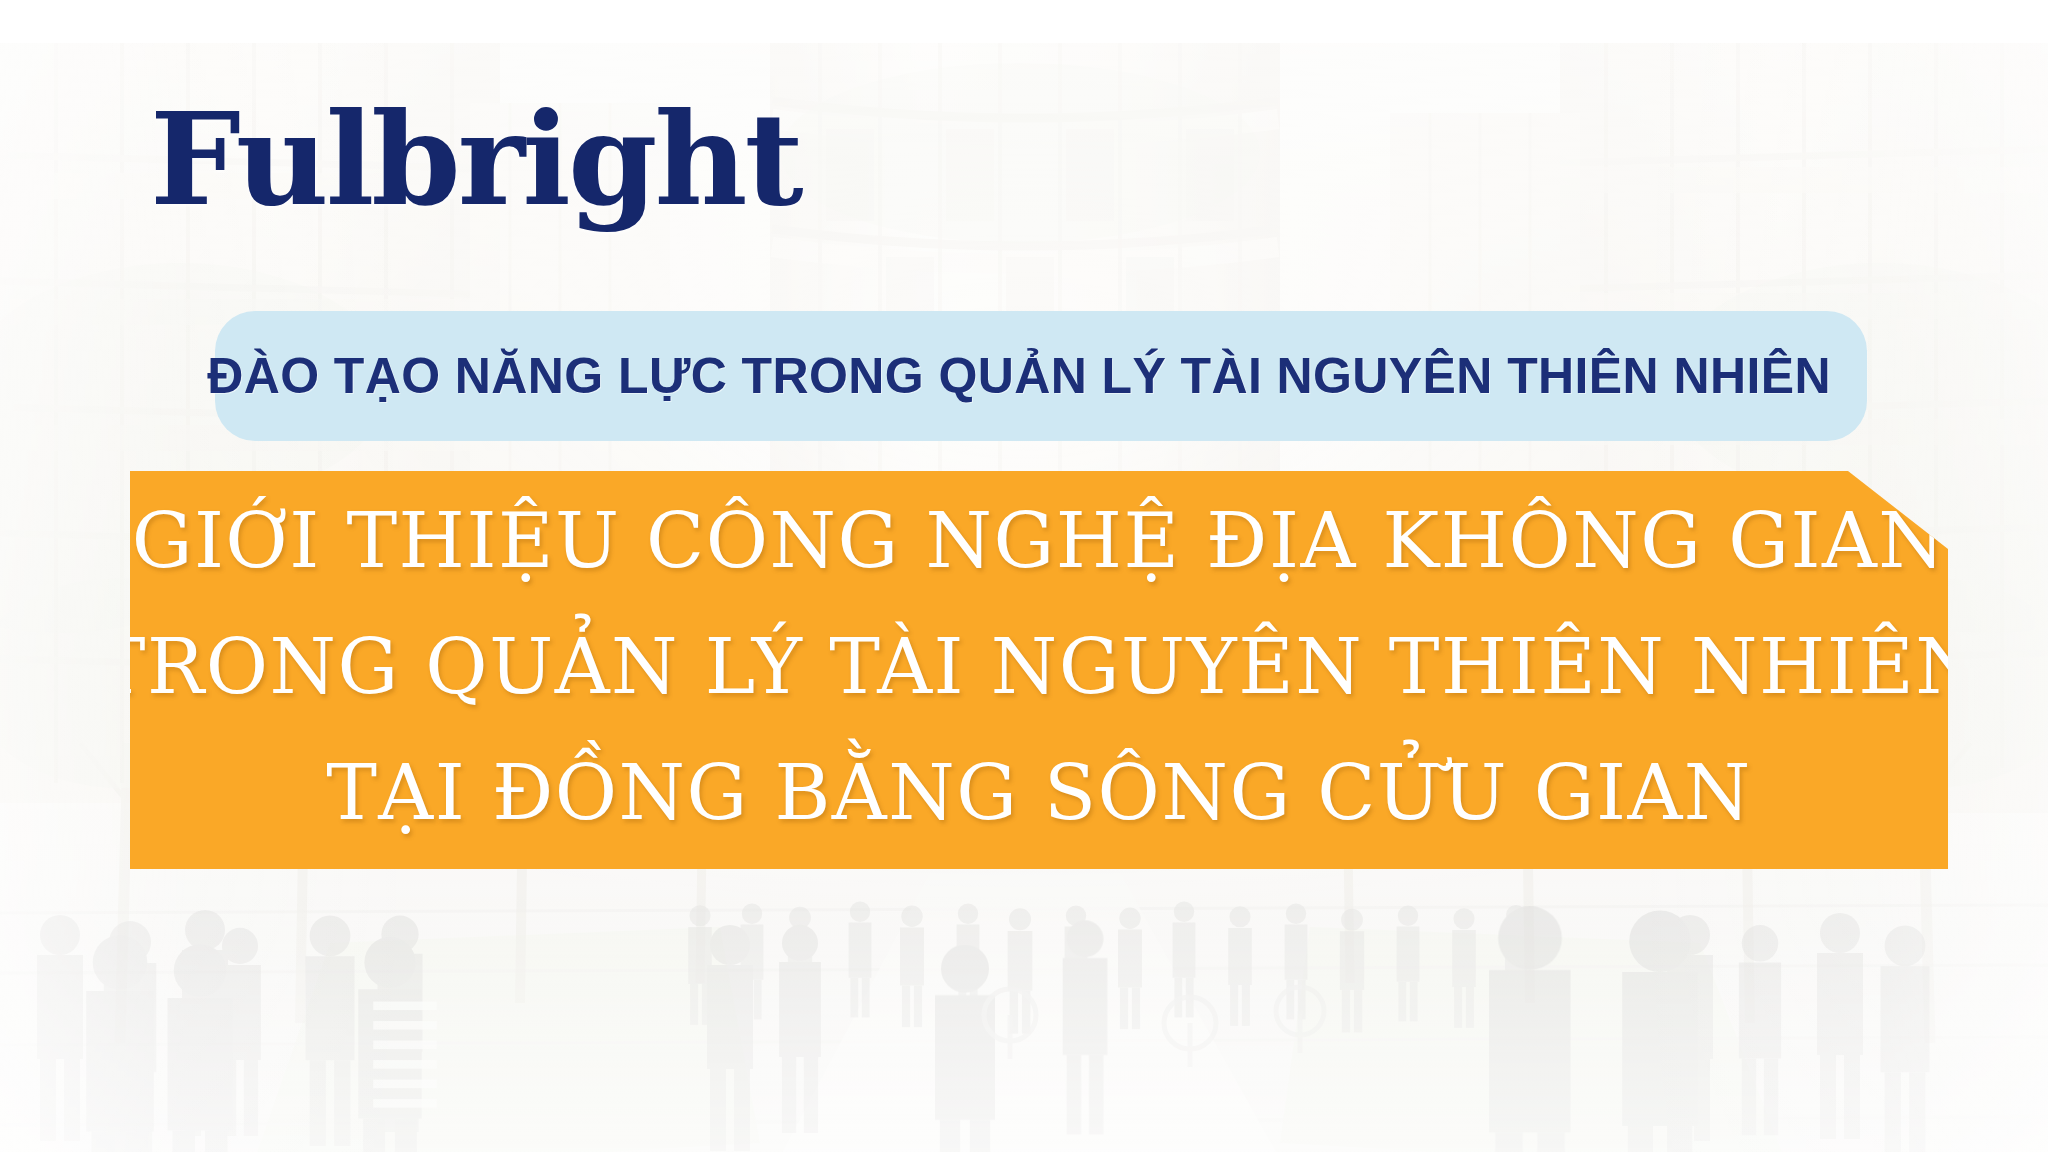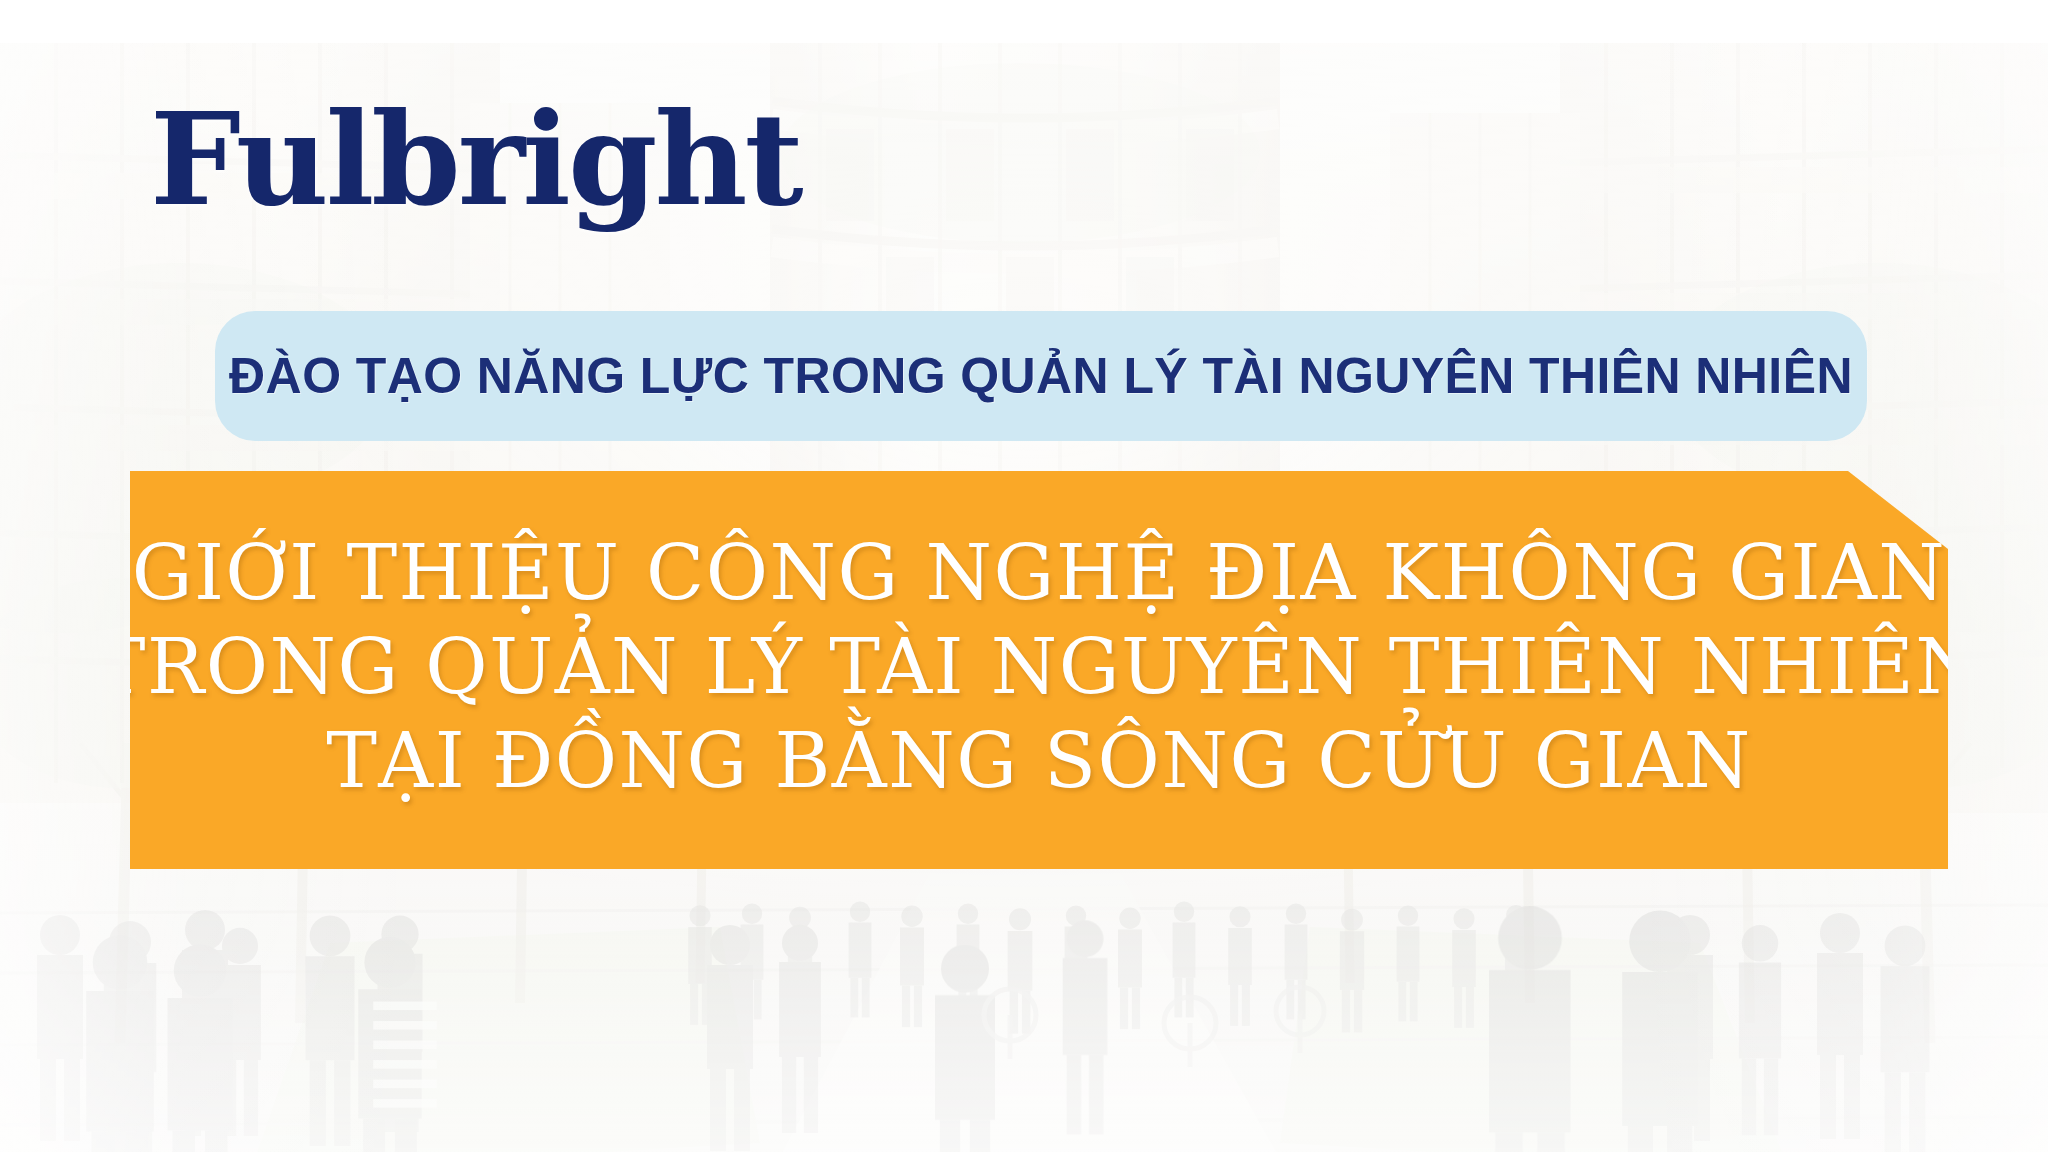--- a/index.html
+++ b/index.html
@@ -70,21 +70,21 @@
   .blue-banner {
     position: absolute;
     left: 215px;
     top: 268px;
     width: 1652px;
     height: 130px;
     background: #cfe8f3;
     border-radius: 40px;
     display: flex;
     align-items: center;
-    justify-content: center;
+    justify-content: flex-end;
     box-sizing: border-box;
     padding: 0 36px;
   }
   .blue-banner-text {
     font-family: "Liberation Sans", sans-serif;
     font-weight: 700;
     font-size: 50px;
     letter-spacing: 0.4px;
     color: #1c2f78;
     white-space: nowrap;
@@ -101,20 +101,21 @@
     height: 398px;
     background: #faa827;
     -webkit-clip-path: polygon(0 0, calc(100% - 100px) 0, 100% 78px, 100% 100%, 0 100%);
     clip-path: polygon(0 0, calc(100% - 100px) 0, 100% 78px, 100% 100%, 0 100%);
     display: flex;
     flex-direction: column;
     align-items: center;
     justify-content: center;
     box-sizing: border-box;
     padding: 4px 40px 10px 40px;
+    gap: 32px;
   }
   .orange-line {
     font-family: "DejaVu Serif", "Liberation Serif", serif;
     font-weight: 400;
     color: #ffffff;
     font-size: 76px;
     line-height: 1.24;
     letter-spacing: 1.5px;
     white-space: nowrap;
     text-align: center;

